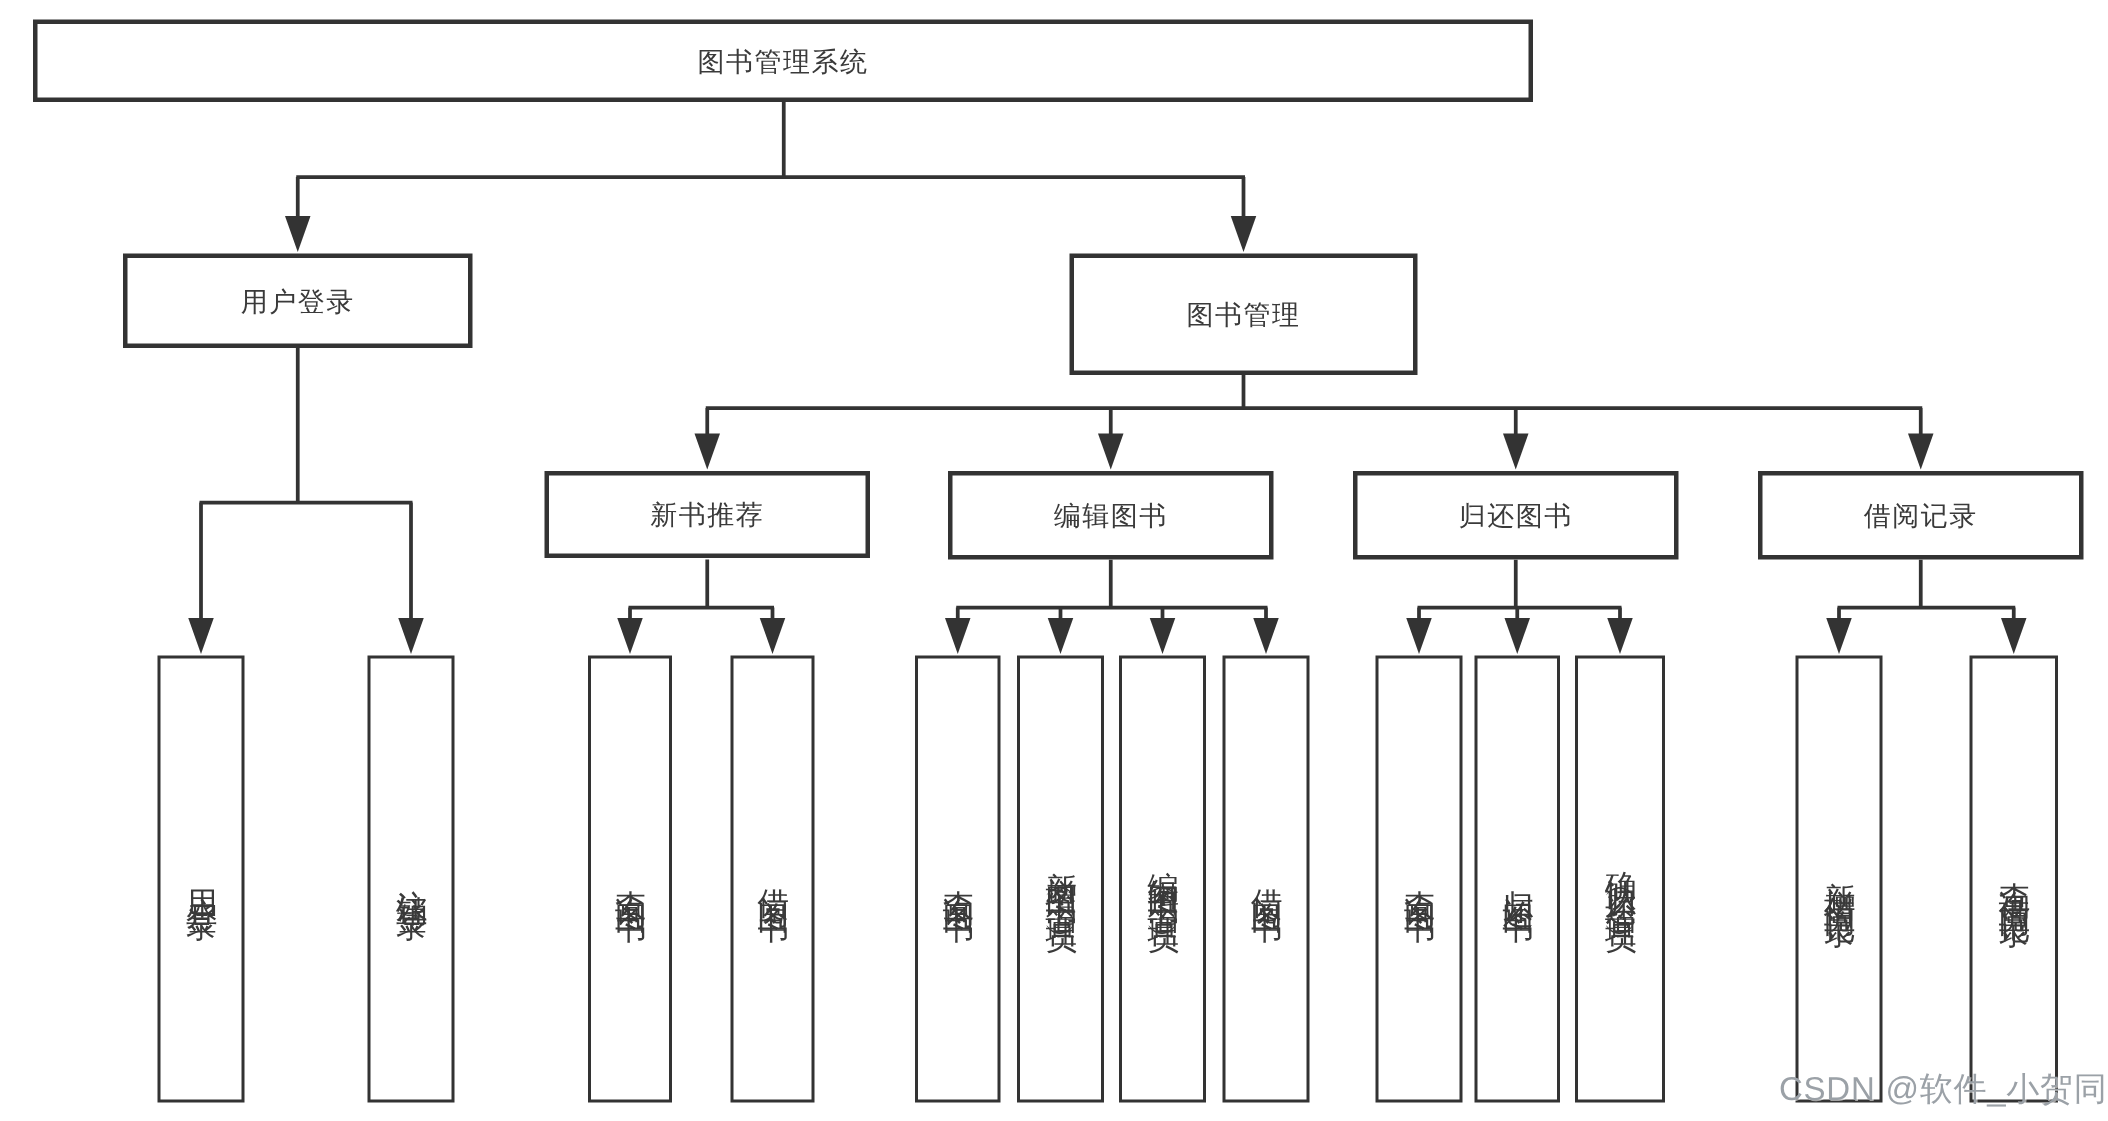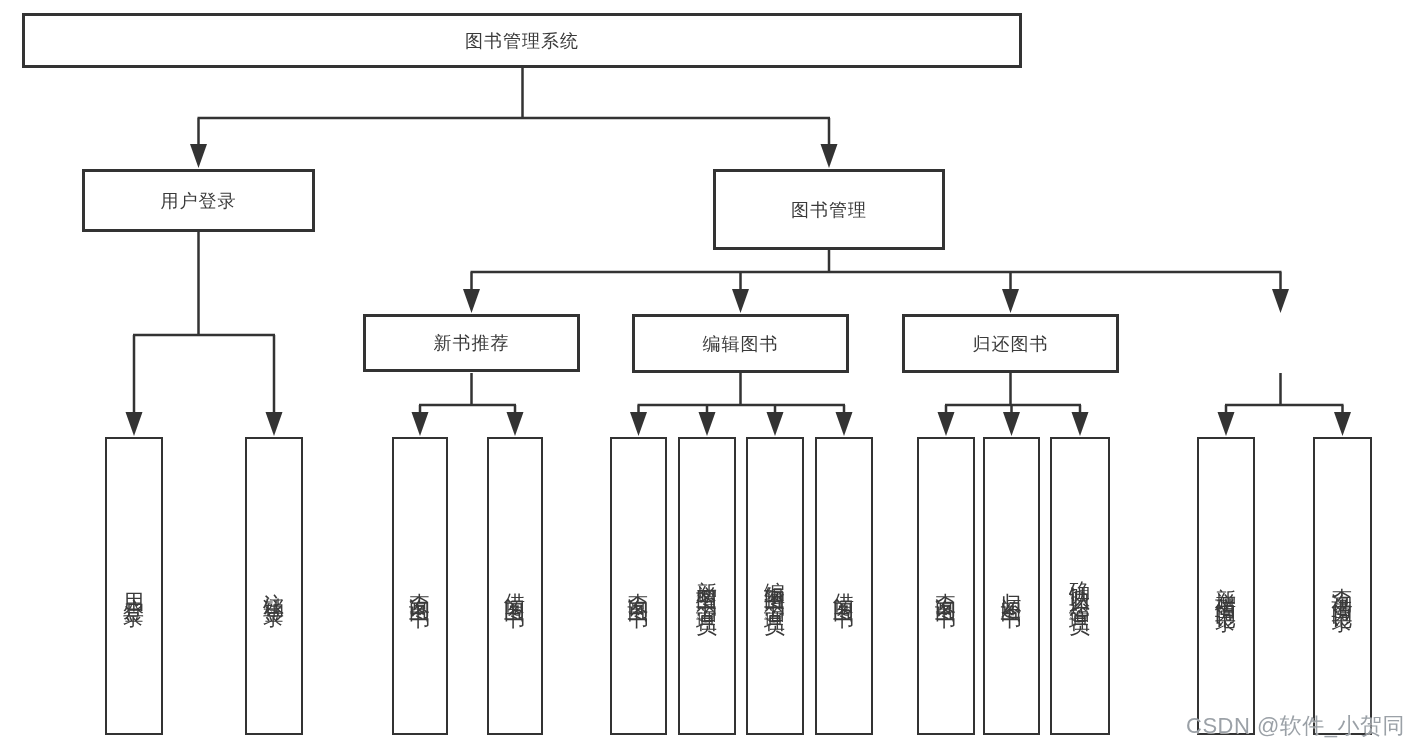--- a/index.html
+++ b/index.html
@@ -73,20 +73,23 @@
 
   <div class="box h" style="left:363px;top:314px;width:217px;height:58px">
     <span>新书推荐</span>
   </div>
   <div class="box h" style="left:632px;top:314px;width:217px;height:59px">
     <span>编辑图书</span>
   </div>
   <div class="box h" style="left:902px;top:314px;width:217px;height:59px">
     <span>归还图书</span>
   </div>
+  <div class="box h" style="left:1172px;top:314px;width:217px;height:59px">
+    <span>借阅记录</span>
+  </div>
 
   <div class="box v" style="left:105px;top:437px;width:58px;height:298px">
     <span>用户登录</span>
   </div>
   <div class="box v" style="left:245px;top:437px;width:58px;height:298px">
     <span>注销登录</span>
   </div>
 
   <div class="box v" style="left:392px;top:437px;width:56px;height:298px">
     <span>查询图书</span>

